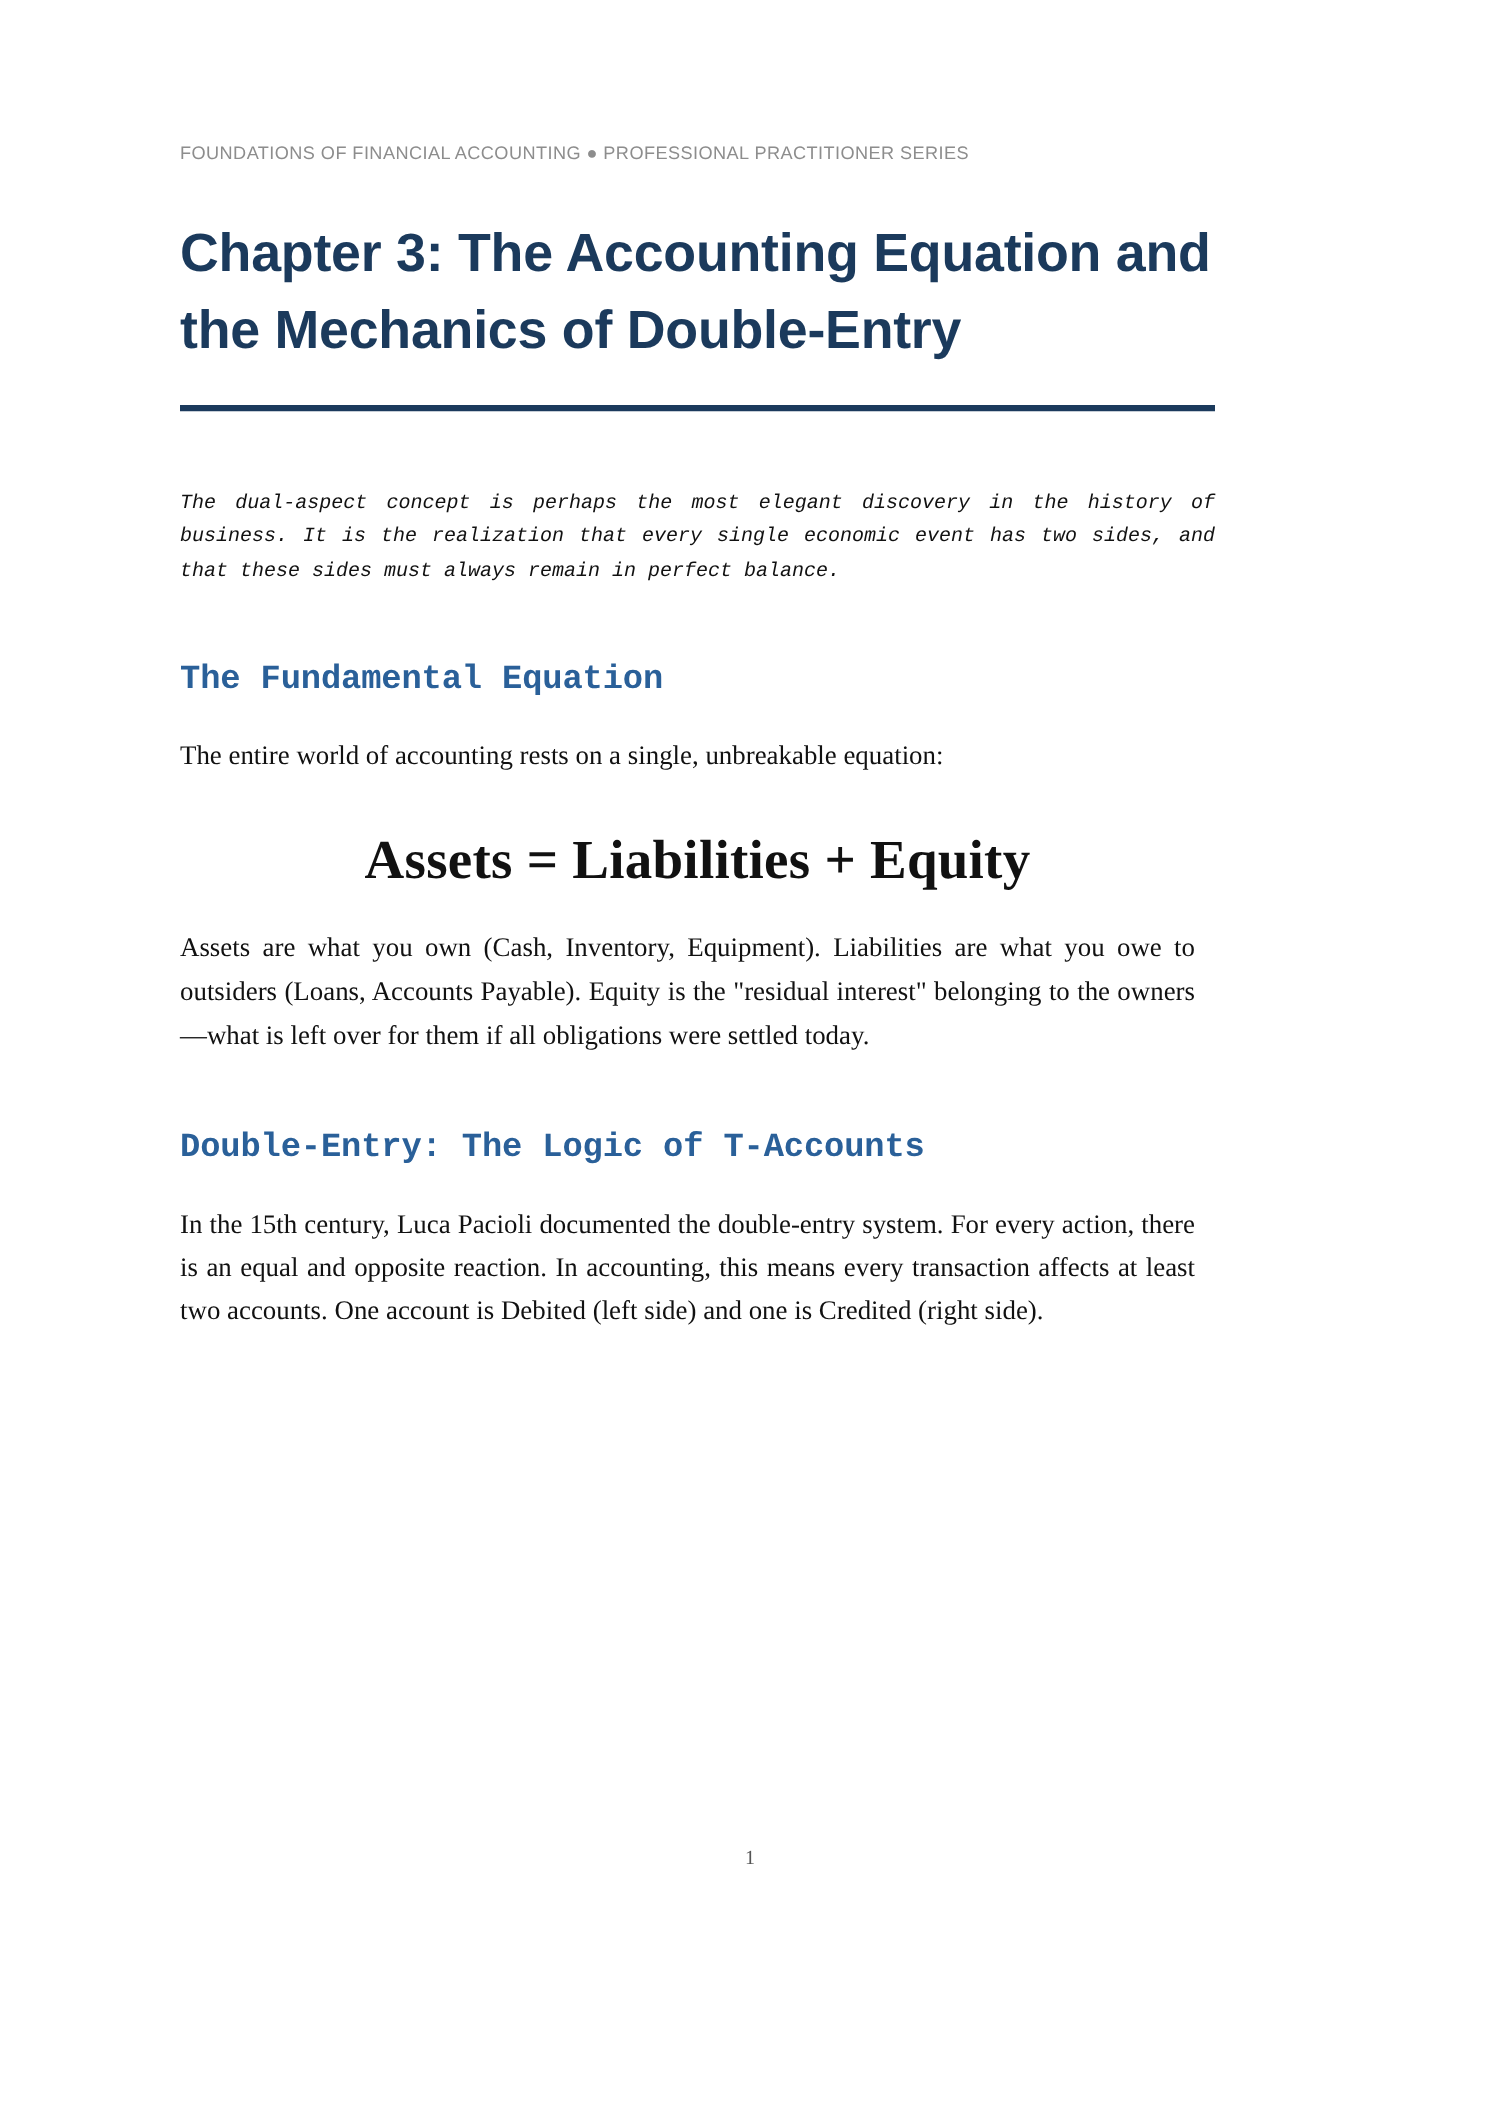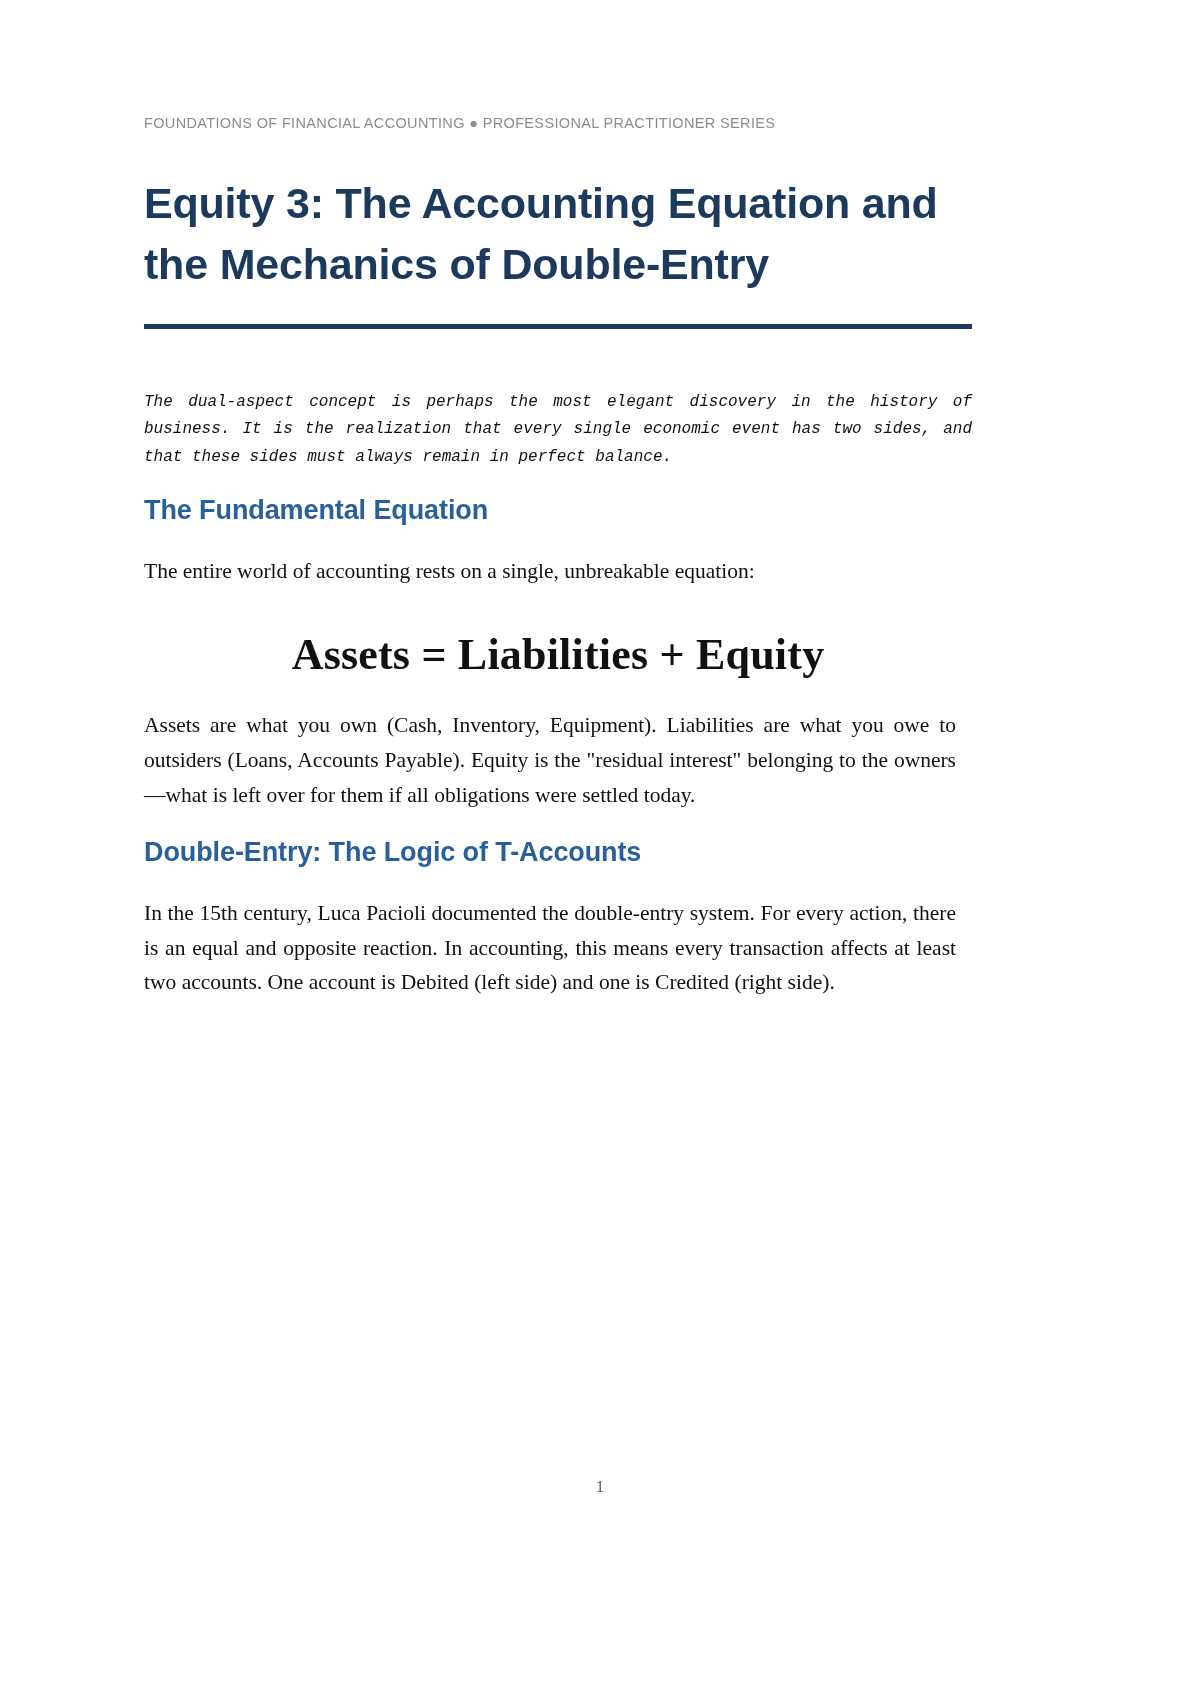--- a/index.html
+++ b/index.html
@@ -54,22 +54,22 @@
   .epigraph {
     margin-top: 60px;
     font-family: Liberation Mono, monospace;
     font-style: italic;
     font-size: 16px;
     line-height: 1.72;
     color: #111111;
     text-align: justify;
   }
   h2.section {
-    margin: 24px 0 0 0;
-    font-family: Liberation Sans, sans-serif;
+    margin: 58px 0 0 0;
+    font-family: Liberation Mono, monospace;
     font-size: 27px;
     font-weight: bold;
     color: #2a6099;
     letter-spacing: -0.1px;
   }
   p.body-text {
     margin: 28px 16px 0 0;
     font-size: 21.5px;
     line-height: 1.62;
     text-align: justify;
@@ -95,21 +95,21 @@
   }
 </style>
 </head>
 <body>
 
 <div class="page">
   <div class="content">
 
     <div class="running-head">FOUNDATIONS OF FINANCIAL ACCOUNTING ● PROFESSIONAL PRACTITIONER SERIES</div>
 
-    <h1 class="chapter-title">Equity 3: The Accounting Equation and the Mechanics of Double-Entry</h1>
+    <h1 class="chapter-title">Chapter 3: The Accounting Equation and the Mechanics of Double-Entry</h1>
 
     <div class="title-rule"></div>
 
     <div class="epigraph">The dual-aspect concept is perhaps the most elegant discovery in the history of business. It is the realization that every single economic event has two sides, and that these sides must always remain in perfect balance.</div>
 
     <h2 class="section">The Fundamental Equation</h2>
 
     <p class="body-text">The entire world of accounting rests on a single, unbreakable equation:</p>
 
     <div class="equation">Assets = Liabilities + Equity</div>

